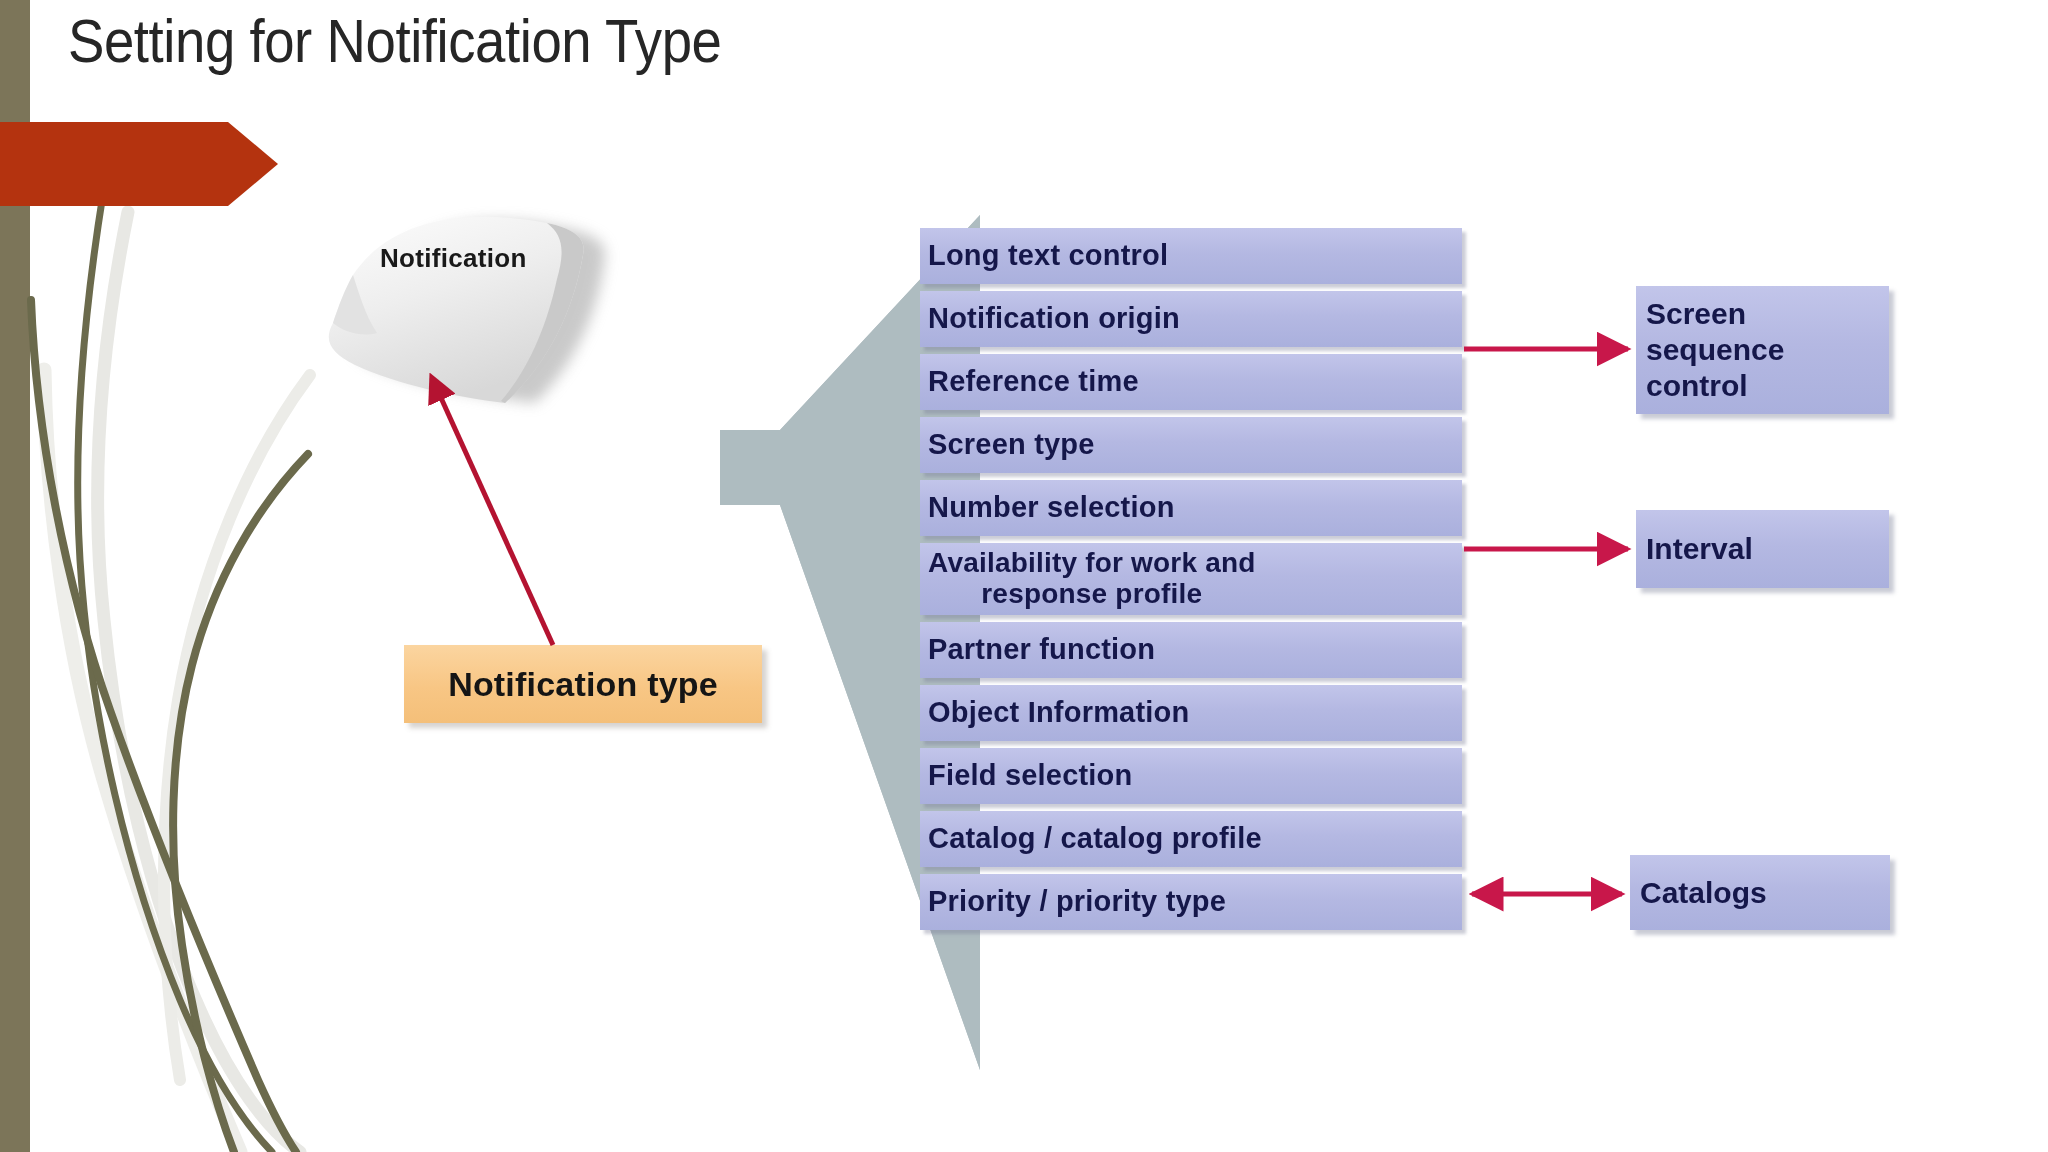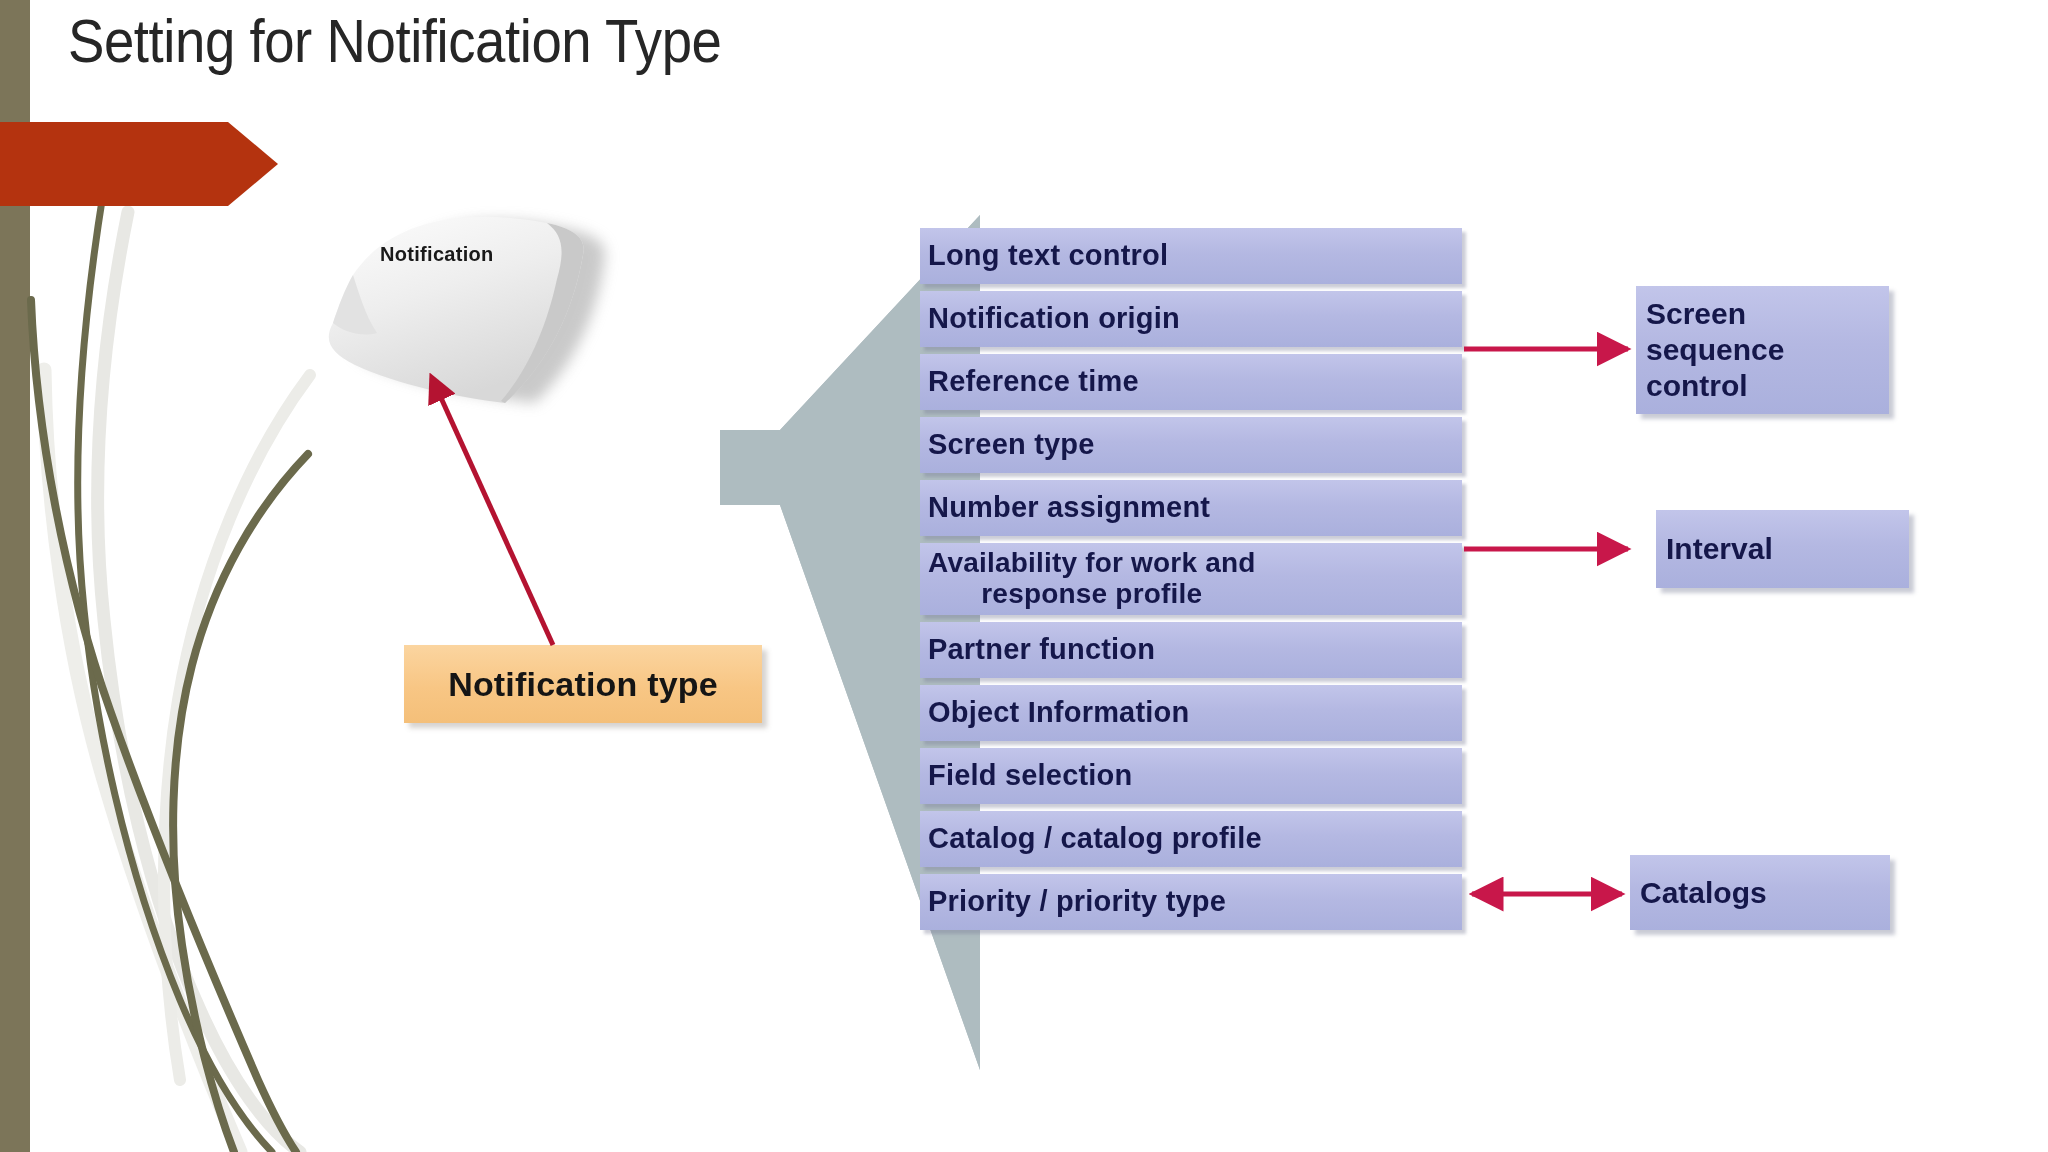--- a/index.html
+++ b/index.html
@@ -27,21 +27,21 @@
     font-family:"Liberation Sans Narrow","Liberation Sans","DejaVu Sans Condensed",sans-serif;
     font-weight:400;color:#262626;letter-spacing:-0.5px;
     white-space:nowrap;
     transform:scaleX(0.88);transform-origin:left top;
   }
 
   
   .paper-wrap{position:absolute;left:325px;top:205px;width:360px;height:230px;}
   .paper-label{
     position:absolute;left:55px;top:38px;
-    font-size:20px;font-weight:bold;color:#191919;
+    font-size:26px;font-weight:bold;color:#191919;
     font-family:"Liberation Sans","DejaVu Sans",sans-serif;
     letter-spacing:0.3px;z-index:4;
   }
 
   
   .chevron{position:absolute;left:720px;top:215px;width:260px;height:855px;}
 
   
   .orange-box{
     position:absolute;left:404px;top:645px;width:358px;height:78px;
@@ -74,21 +74,21 @@
     position:absolute;
     background:linear-gradient(180deg,#c2c5ea 0%,#b4b8e2 45%,#aab0dd 100%);
     box-shadow:5px 5px 4px rgba(120,124,150,.40);
     display:flex;align-items:center;
   }
   .right-box > span{
     padding-left:10px;font-size:30px;font-weight:bold;color:#15174a;
     line-height:1.20;white-space:pre-line;
   }
   #box-screen{left:1636px;top:286px;width:253px;height:128px;}
-  #box-interval{left:1636px;top:510px;width:253px;height:78px;margin-left:20px;}
+  #box-interval{left:1636px;top:510px;width:253px;height:78px;}
   #box-catalogs{left:1630px;top:855px;width:260px;height:75px;}
 
   
   .connectors{position:absolute;left:0;top:0;width:2048px;height:1152px;pointer-events:none;}
 </style>
 </head>
 <body>
 
 <div id="slide">
 
@@ -153,21 +153,21 @@
     <div class="blue-box">
       <span>Notification origin</span>
     </div>
     <div class="blue-box">
       <span>Reference time</span>
     </div>
     <div class="blue-box">
       <span>Screen type</span>
     </div>
     <div class="blue-box">
-      <span>Number assignment</span>
+      <span>Number selection</span>
     </div>
     <div class="blue-box two-line">
       <span>Availability for work and
 response profile</span>
     </div>
     <div class="blue-box">
       <span>Partner function</span>
     </div>
     <div class="blue-box">
       <span>Object Information</span>

